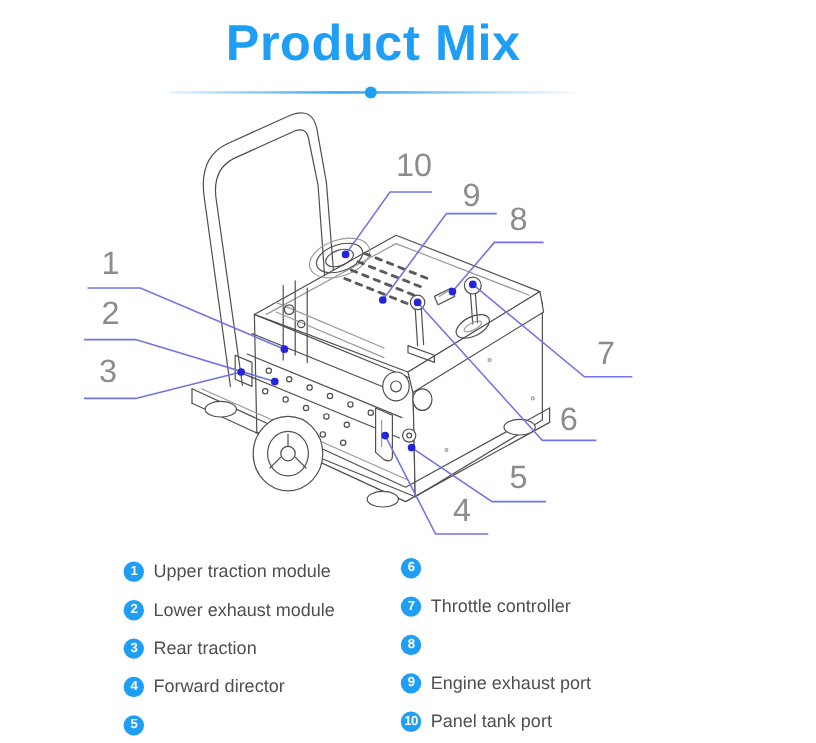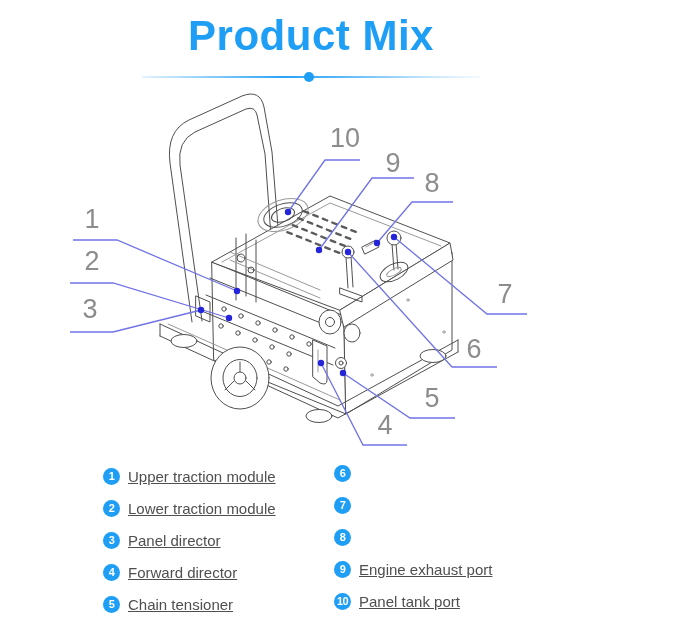--- a/index.html
+++ b/index.html
@@ -35,21 +35,21 @@
   .leader{stroke:var(--leader_line);stroke-width:1.3;fill:none;}
   .ldot{fill:var(--leader_dot);stroke:none;}
   .cnum{fill:var(--callout_number);font-size:27px;font-family:"Liberation Sans",sans-serif;
         text-anchor:middle;}
 
   .legend-col{position:absolute;}
   .legend-row{display:flex;align-items:center;height:21px;margin-bottom:11px;}
   .badge{flex:0 0 17px;width:17px;height:17px;border-radius:50%;background:var(--accent);
          color:#fff;font-size:11px;font-weight:bold;line-height:17px;text-align:center;
          letter-spacing:-0.5px;}
-  .legend-label{margin-left:8px;font-size:15px;color:var(--legend_text);white-space:nowrap;text-decoration:underline;}
+  .legend-label{margin-left:8px;font-size:15px;color:var(--legend_text);white-space:nowrap;}
 </style>
 </head>
 <body>
 
 <div id="page">
 
   <div class="title">Product Mix</div>
   <div class="divider"></div>
   <div class="divider-dot"></div>
 
@@ -232,42 +232,42 @@
     </g>
   </svg>
 
   <div class="legend-col" style="left:103px;top:466px;">
     <div class="legend-row">
       <span class="badge">1</span>
       <span class="legend-label">Upper traction module</span>
     </div>
     <div class="legend-row">
       <span class="badge">2</span>
-      <span class="legend-label">Lower traction module</span>
+      <span class="legend-label">Lower exhaust module</span>
     </div>
     <div class="legend-row">
       <span class="badge">3</span>
-      <span class="legend-label">Panel director</span>
+      <span class="legend-label">Rear traction</span>
     </div>
     <div class="legend-row">
       <span class="badge">4</span>
       <span class="legend-label">Forward director</span>
     </div>
     <div class="legend-row">
       <span class="badge">5</span>
-      <span class="legend-label">Chain tensioner</span>
     </div>
   </div>
 
   <div class="legend-col" style="left:334px;top:463px;">
     <div class="legend-row">
       <span class="badge">6</span>
     </div>
     <div class="legend-row">
       <span class="badge">7</span>
+      <span class="legend-label">Throttle controller</span>
     </div>
     <div class="legend-row">
       <span class="badge">8</span>
     </div>
     <div class="legend-row">
       <span class="badge">9</span>
       <span class="legend-label">Engine exhaust port</span>
     </div>
     <div class="legend-row">
       <span class="badge">10</span>

